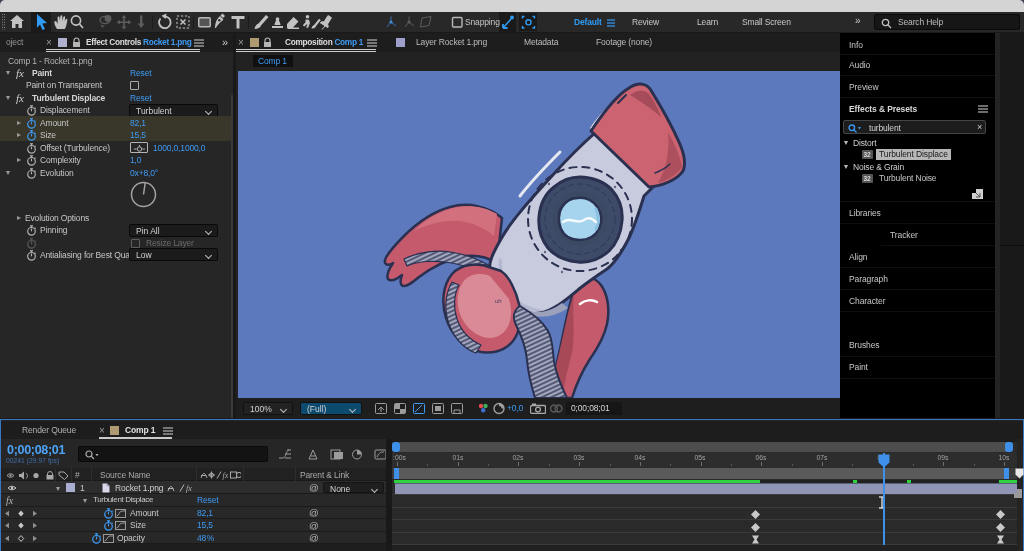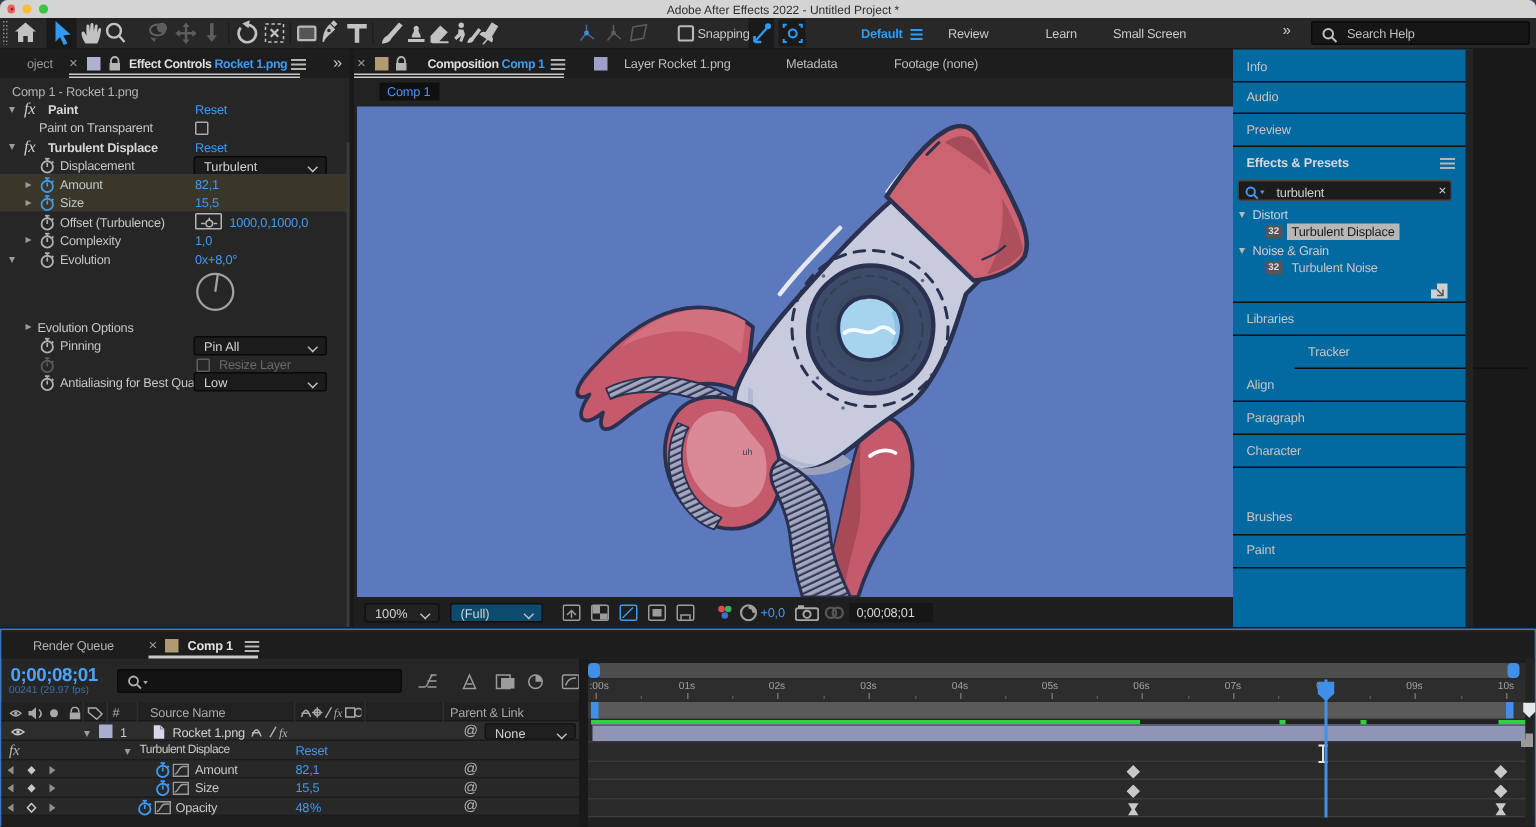--- a/index.html
+++ b/index.html
@@ -9,21 +9,21 @@
 
 #titlebar{left:0;top:0;width:1024px;height:12px;background:#d5d4d5;}
 #titlebar2{left:0;top:0;width:1024px;height:12px;}
 .tl{border-radius:50%;width:5.5px;height:5.5px;top:3px;}
 #title-text{width:100%;text-align:center;top:0px;font-size:8px;color:#2e2e2e;line-height:13px;}
 
 #toolbar{left:0;top:12px;width:1024px;height:20px;background:#282828;}
 
 #leftpanel{left:0;top:33px;width:233px;height:385px;background:#262626;}
 #comppanel{left:236px;top:33px;width:624px;height:385px;background:#222;}
-#rightpanel{left:822px;top:33px;width:160px;height:385px;background:#0369a1;}
+#rightpanel{left:840px;top:33px;width:160px;height:385px;background:#000000;}
 #timeline{left:0;top:419px;width:1024px;height:132px;background:#262626;border-top:1px solid #3a77c2;}
 .txt{font-size:8.5px;letter-spacing:-0.15px;color:#c9c9c9;white-space:nowrap;}
 .blue{color:#3e9bf4;}
 .dd{height:13px;background:#1b1b1b;border:1px solid #090909;border-radius:2px;font-size:8.5px;color:#d2d2d2;line-height:12px;padding-left:6px;white-space:nowrap;}
 .dd:after{content:'';position:absolute;right:6px;top:4px;width:4px;height:4px;border-right:1.3px solid #c0c0c0;border-bottom:1.3px solid #c0c0c0;transform:rotate(45deg);}
 .hlrow{width:233px;height:12.5px;background:#39362a;}
 .sw-g{stroke:#b0b0b0;}.sw-b{stroke:#3e9bf4;}.sw-d{stroke:#5a5a5a;}
 .rrow{position:absolute;left:0;width:155px;border-bottom:1px solid #0f0f0f;}
 .rrow span{position:absolute;left:9px;top:50%;transform:translateY(-54%);font-size:8.5px;letter-spacing:-0.1px;color:#c6c6c6;white-space:nowrap;}
 .kf-row{width:391px;height:12.5px;background:#282828;border-bottom:1px solid #1b1b1b;}
@@ -40,28 +40,20 @@
       <line x1="5.5" y1="1" x2="5.5" y2="2.4" stroke-width="1.2"></line>
       <line x1="5.5" y1="6.3" x2="5.5" y2="3.6" stroke-width="1.1"></line>
       <line x1="8.6" y1="2.6" x2="9.6" y2="3.6" stroke-width="1.1"></line>
     </g>
   </defs>
 </svg>
 
   <div class="abs" style="left:0;top:0;width:6px;height:6px;background:#3a3f51;"></div>
     <div class="abs" style="left:1018px;top:0;width:6px;height:6px;background:#3a3f51;"></div>
     <div id="titlebar" class="abs" style="border-radius:5px 5px 0 0;"></div>
-    <div id="titlebar2" class="abs">
-    <div class="tl abs" style="left:4.5px;background:#f35f55;">
-        <div style="position:absolute;left:2px;top:2px;width:2px;height:2px;border-radius:50%;background:#7d2c26;"></div>
-      </div>
-    <div class="tl abs" style="left:15px;background:#f6bd3e;"></div>
-    <div class="tl abs" style="left:26px;background:#3ec443;"></div>
-    <div id="title-text" class="abs" style="left:10px;">Adobe After Effects 2022 - Untitled Project *</div>
-  </div>
   <div id="toolbar" class="abs">
     <svg class="abs" style="left:0;top:0" width="1024" height="20" viewBox="0 0 1024 20">
       <g fill="none" stroke="#8a8a8a">
         <g stroke-dasharray="1,1.6">
             <line x1="2.5" y1="2" x2="2.5" y2="18"></line>
             <line x1="4.5" y1="2" x2="4.5" y2="18"></line>
           </g>
       </g>
 
       <path d="M17 3 L24 9 L22 9 L22 16 L12 16 L12 9 L10 9 Z M15 16 L15 11.5 L19 11.5 L19 16" fill="#c2c2c2"></path>
@@ -159,21 +151,21 @@
     <div class="abs" style="left:874px;top:2px;width:146px;height:16px;background:#161616;border:1px solid #0a0a0a;border-radius:2px;">
       <svg class="abs" style="left:6px;top:3px" width="11" height="11">
           <circle cx="4.5" cy="4.5" r="3.2" fill="none" stroke="#c0c0c0" stroke-width="1.3"></circle>
           <line x1="7" y1="7" x2="10" y2="10" stroke="#c0c0c0" stroke-width="1.3"></line>
         </svg>
       <div class="txt abs" style="left:23px;top:1.5px;color:#bdbdbd;">Search Help</div>
     </div>
   </div>
   <div id="leftpanel" class="abs">
     <div class="abs" style="left:0;top:0;width:233px;height:19px;background:#1d1d1d;">
-      <div class="txt abs" style="left:18px;top:3.5px;color:#969696;">oject</div>
+      <div class="txt abs" style="left:6px;top:3.5px;color:#969696;">oject</div>
       <div class="abs" style="left:46px;top:4px;color:#9b9b9b;font-size:10px;">×</div>
       <div class="abs" style="left:58px;top:5px;width:9px;height:9px;background:#aeb2cf;"></div>
       <svg class="abs" style="left:72px;top:4px" width="9" height="11">
           <path d="M2 5 v-1.5 a2.5 2.5 0 0 1 5 0 V5" fill="none" stroke="#b5b5b5" stroke-width="1.2"></path>
           <rect x="1" y="5" width="7" height="5" fill="#b5b5b5"></rect>
         </svg>
       <div class="abs" style="left:86px;top:3.5px;color:#dedede;font-weight:bold;font-size:8.3px;letter-spacing:-0.3px;white-space:nowrap;">Effect Controls <span style="color:#3e9bf4;">Rocket 1.png</span></div>
       <svg class="abs" style="left:194px;top:6px" width="10" height="8">
           <g stroke="#b5b5b5" stroke-width="1.2">
             <line x1="0" y1="1" x2="10" y2="1"></line>

